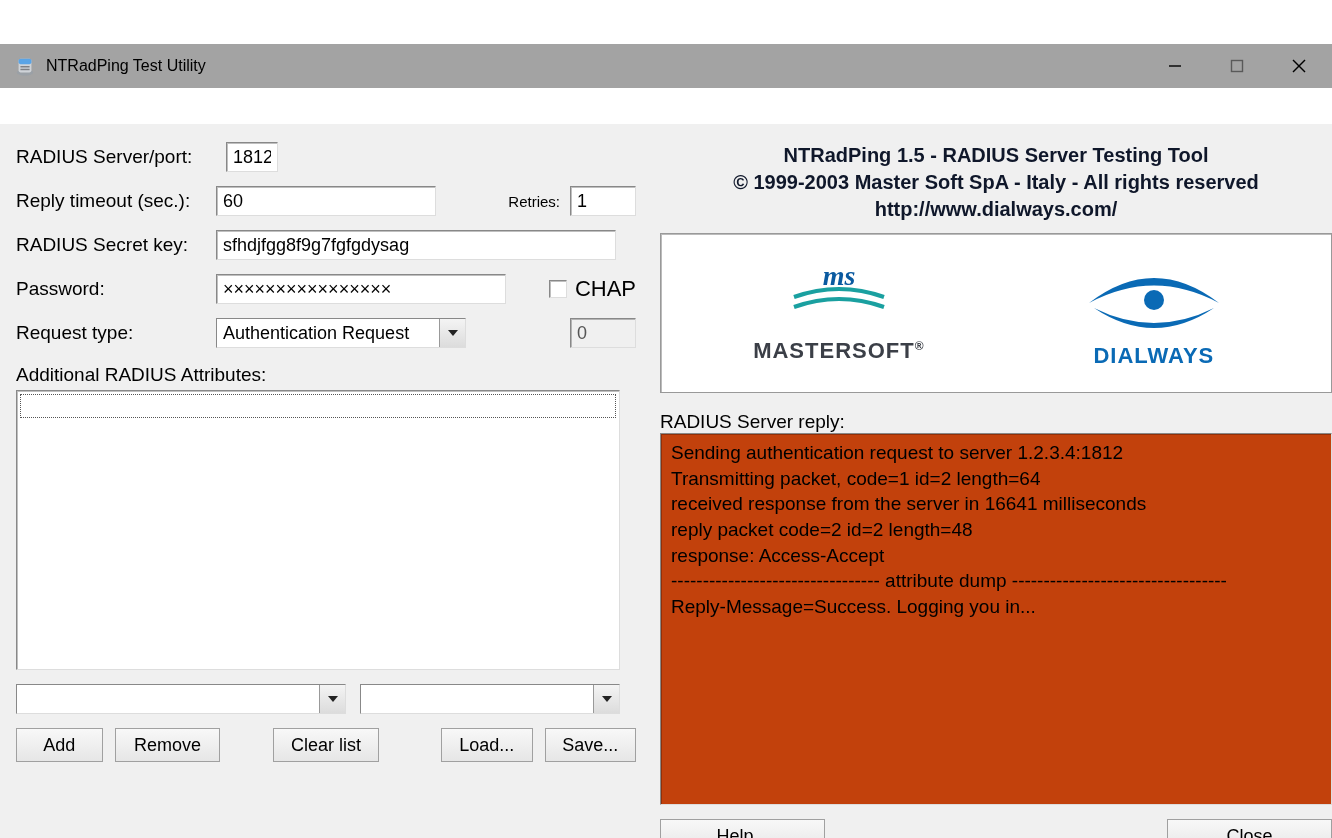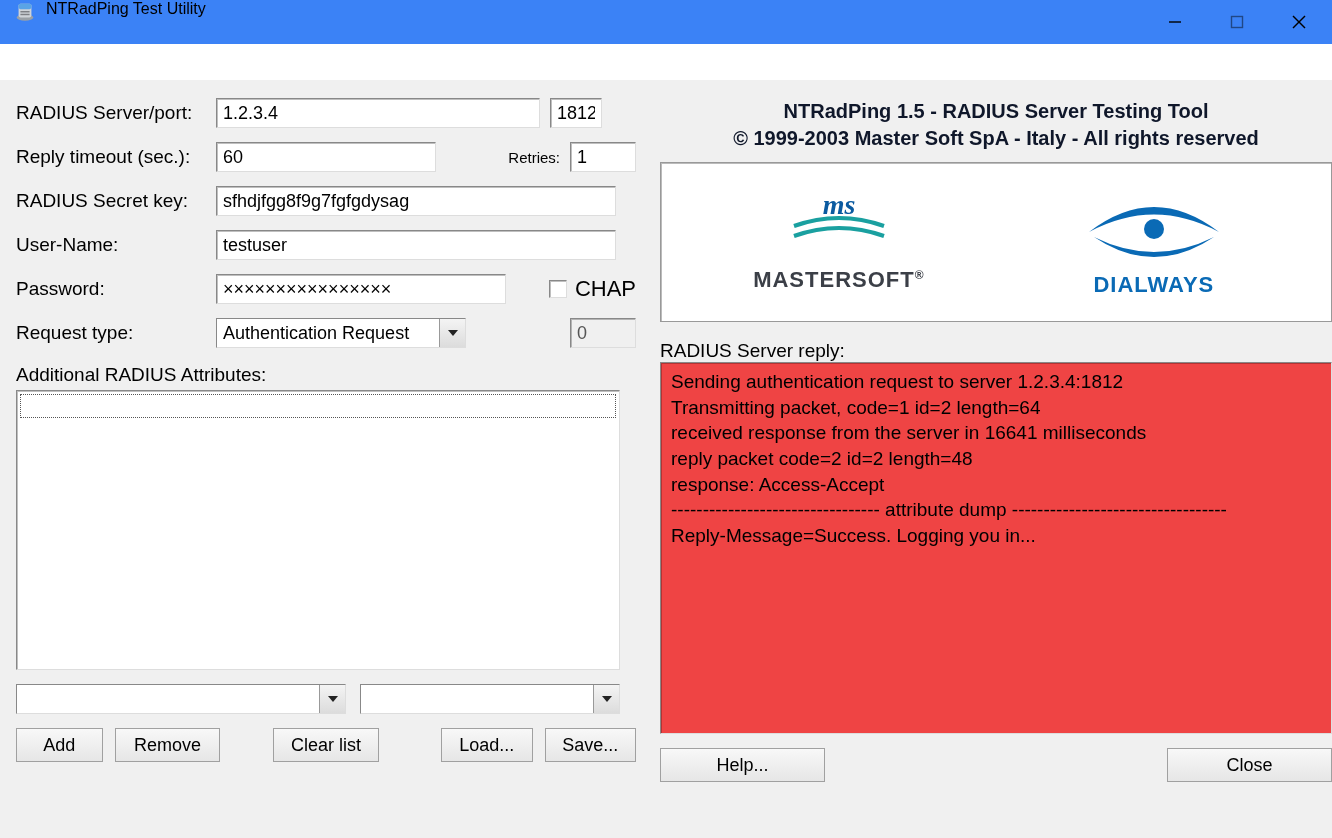--- a/index.html
+++ b/index.html
@@ -9,23 +9,24 @@
     font-size: 17px;
     background: #fff;
     color: #000;
     width: 1332px;
     height: 838px;
     overflow: hidden;
   }
   .titlebar {
     height: 44px;
     display: flex;
-    align-items: flex-start;
+    align-items: center;
     padding: 0 2px 0 14px;
-    background: #3b82f6;
+    background: #a3a3a3;
+    margin-top: 44px;
   }
   .titlebar-icon {
     width: 22px; height: 22px;
     margin-right: 10px;
   }
   .titlebar-title {
     flex: 1;
     font-size: 16px;
   }
   .win-controls {
@@ -133,21 +134,21 @@
     display: flex;
     align-items: center;
     justify-content: space-around;
     padding: 10px 20px;
   }
   .replybox {
     border: 1px solid #888;
     border-right-color:#ddd;
     border-bottom-color:#ddd;
     box-shadow: inset 1px 1px 0 rgba(0,0,0,0.25);
-    background:#ef4444;
+    background:#c2410c;
     height: 372px;
     padding: 6px 10px;
     font-size: 19px;
     line-height: 1.35;
     overflow:auto;
     white-space: pre-line;
   }
   .cols {
     display: flex;
     gap: 24px;
@@ -192,42 +193,37 @@
   </div>
 </div>
 
 <div class="client">
   <div class="cols">
 
     <div class="left-col">
 
       <div class="row">
         <span class="lbl">RADIUS Server/port:</span>
-        <input class="txt" style="width: 324px;" value="1.2.3.4">
         <span style="width:10px"></span>
         <input class="txt" style="width: 52px;" value="1812">
       </div>
 
       <div class="row">
         <span class="lbl">Reply timeout (sec.):</span>
         <input class="txt" style="width: 220px;" value="60">
         <span style="flex:1"></span>
         <span style="margin-right:10px;font-size:15px">Retries:</span>
         <input class="txt" style="width: 66px;" value="1">
       </div>
 
       <div class="row">
         <span class="lbl">RADIUS Secret key:</span>
         <input class="txt" style="width: 400px;" value="sfhdjfgg8f9g7fgfgdysag">
       </div>
 
-      <div class="row">
-        <span class="lbl">User-Name:</span>
-        <input class="txt" style="width: 400px;" value="testuser">
-      </div>
 
       <div class="row">
         <span class="lbl">Password:</span>
         <input class="txt" style="width: 290px;" value="××××××××××××××××">
         <span style="flex:1"></span>
         <span class="chk sunken"></span>
         <span style="font-size:22px">CHAP</span>
       </div>
 
       <div class="row">
@@ -277,20 +273,21 @@
         <button class="btn" style="width:95px">Load...</button>
         <button class="btn" style="width:95px">Save...</button>
       </div>
 
     </div>
 
     <div class="right-col">
       <div class="banner">
         <div>NTRadPing 1.5 - RADIUS Server Testing Tool</div>
         <div>© 1999-2003 Master Soft SpA - Italy - All rights reserved</div>
+        <div>http://www.dialways.com/</div>
       </div>
 
       <div class="logobox">
         <div style="text-align:center">
           <svg width="150" height="70" viewBox="0 0 150 70">
             <text x="75" y="22" text-anchor="middle" font-family="Georgia,serif" font-weight="bold" font-style="italic" font-size="28" fill="#0a5aa0">ms</text>
             <path d="M30 34 Q75 18 120 34" stroke="#1aa0a0" stroke-width="4" fill="none"></path>
             <path d="M30 44 Q75 28 120 44" stroke="#1aa0a0" stroke-width="4" fill="none"></path>
           </svg>
           <div style="font-weight:600;color:#3b3f47;font-size:22px;letter-spacing:1px">

